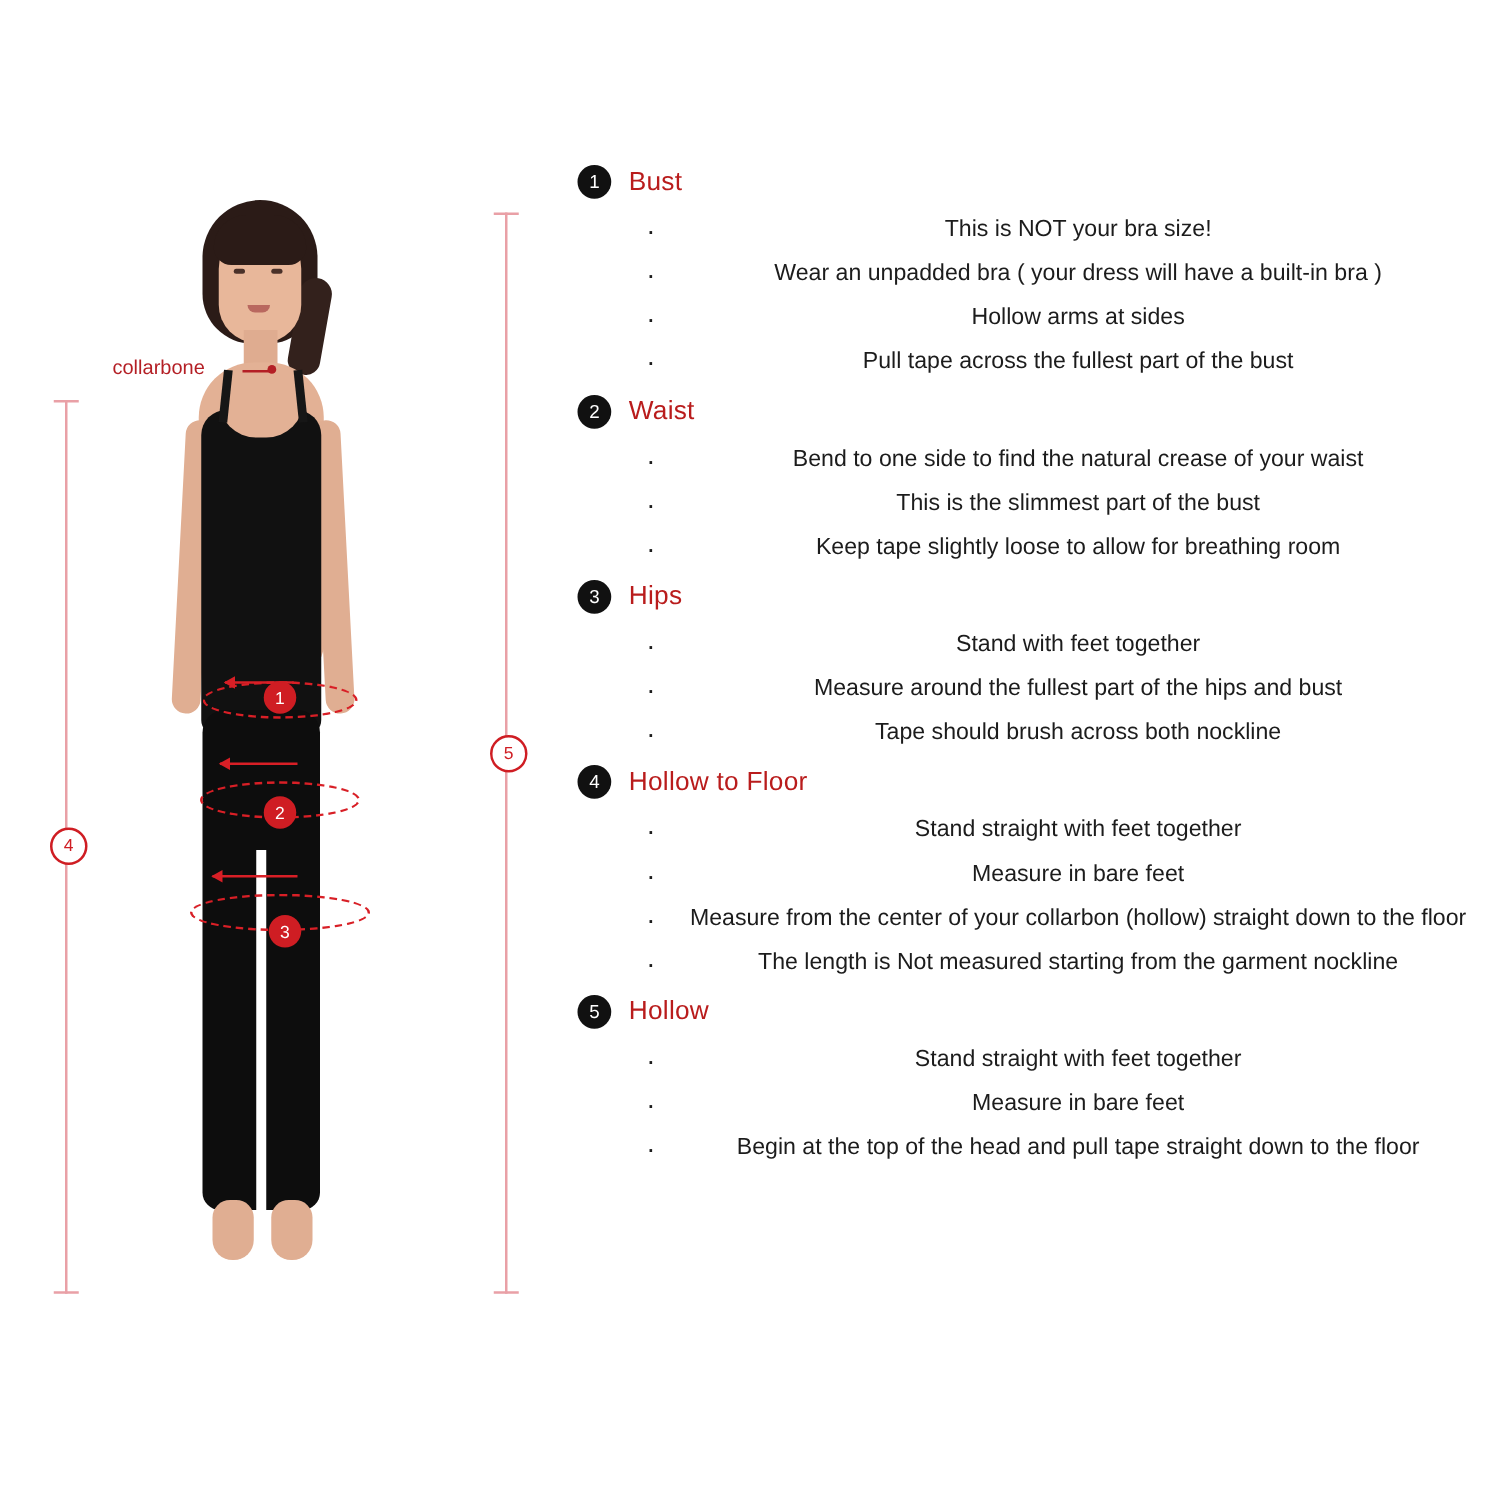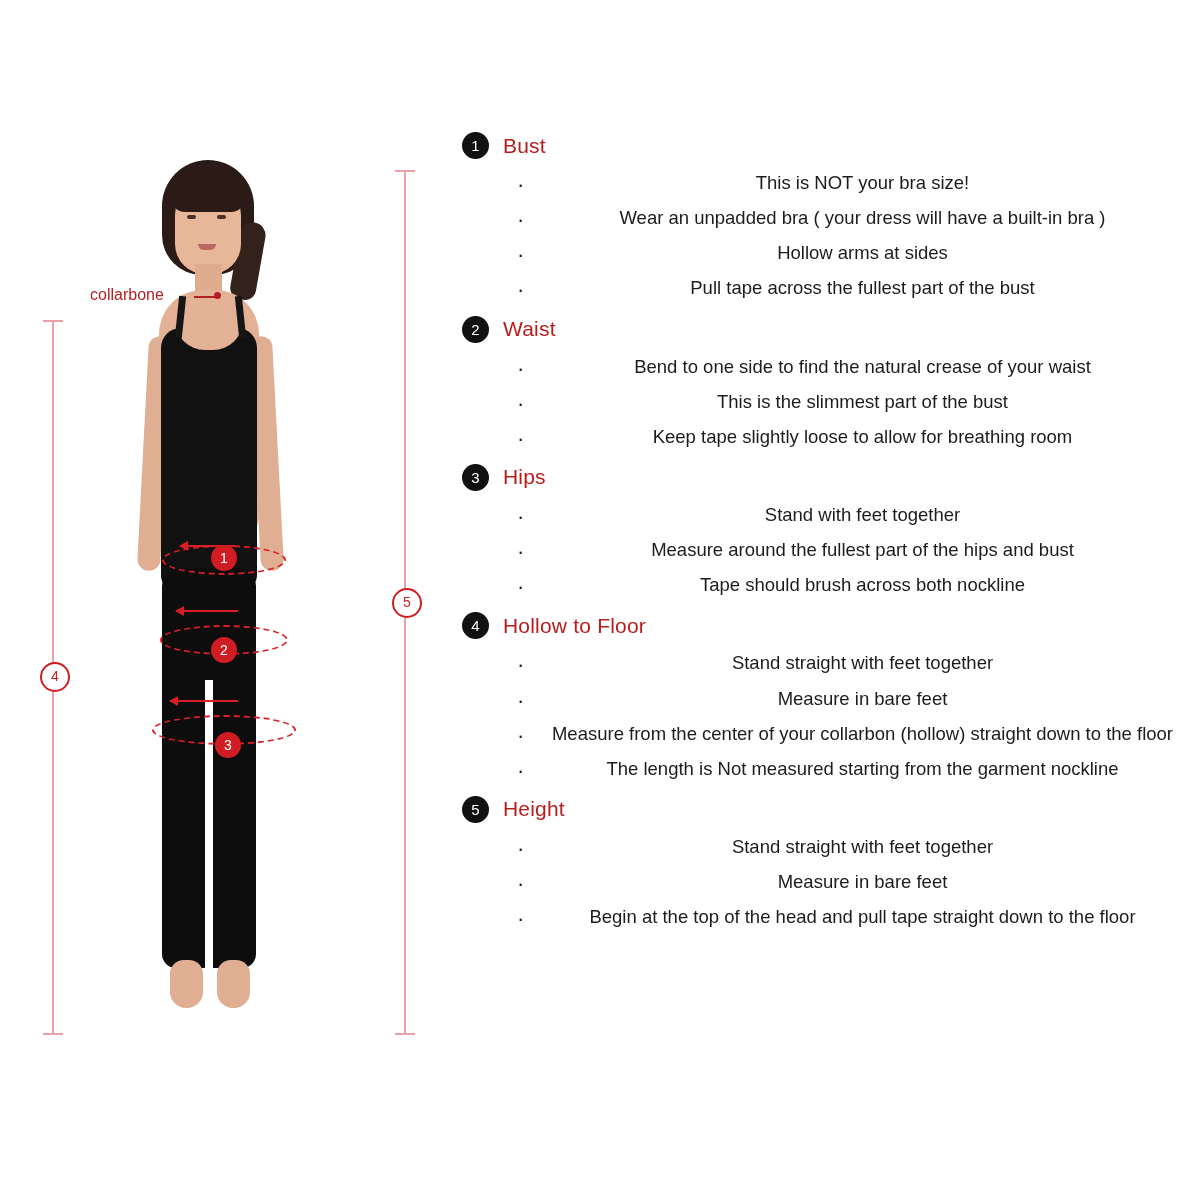--- a/index.html
+++ b/index.html
@@ -439,21 +439,21 @@
         <li>Stand straight with feet together</li>
         <li>Measure in bare feet</li>
         <li>Measure from the center of your collarbon (hollow) straight down to the floor</li>
         <li>The length is Not measured starting from the garment nockline</li>
       </ul>
     </div>
 
     <div class="section">
       <div class="section-head">
         <div class="num-badge">5</div>
-        <div class="section-title">Height</div>
+        <div class="section-title">Hollow</div>
       </div>
       <ul class="bullets">
         <li>Stand straight with feet together</li>
         <li>Measure in bare feet</li>
         <li>Begin at the top of the head and pull tape straight down to the floor</li>
       </ul>
     </div>
 
   </div>
 </div>

